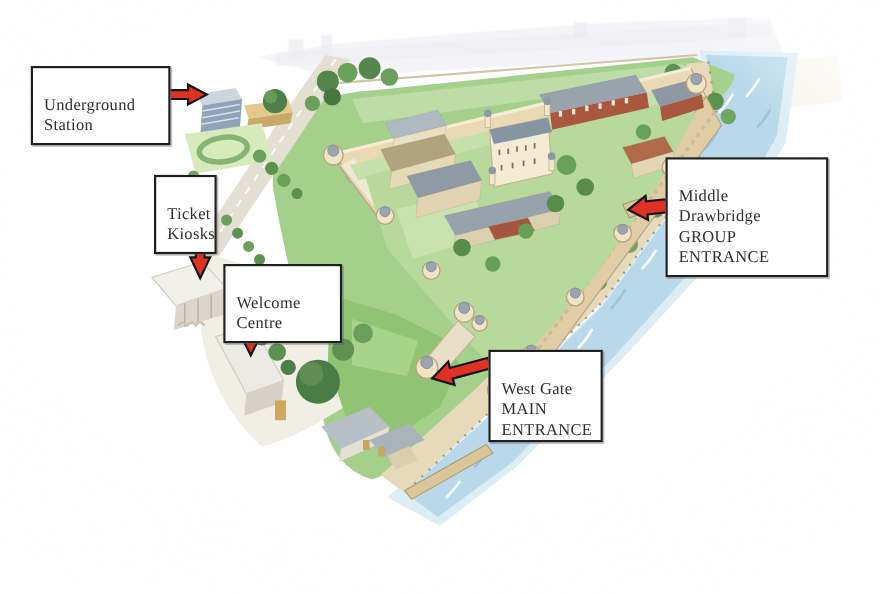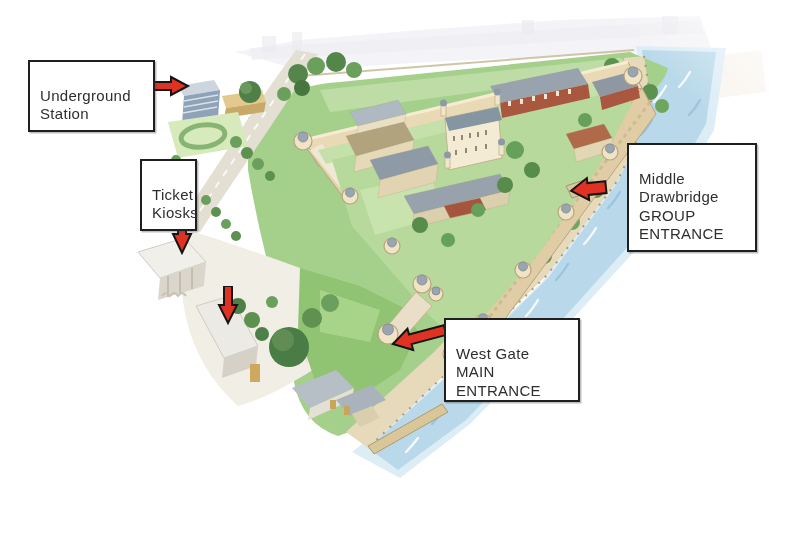--- a/index.html
+++ b/index.html
@@ -1,18 +1,18 @@
 <!DOCTYPE html>
 <html><head>
 <meta charset="utf-8">
 <style>
   html,body{margin:0;padding:0;background:#ffffff;}
   .stage{
     position:relative;width:800px;height:540px;overflow:hidden;background:#ffffff;
-    font-family:Liberation Sans, sans-serif;
+    font-family:Liberation Serif, serif;
   }
   .map-svg{position:absolute;left:0;top:0;z-index:1;}
   .arrow-svg{position:absolute;z-index:2;}
   .callout{
     position:absolute;z-index:3;background:#ffffff;
     border:2.5px solid #1f1f1f;box-shadow:1.5px 1.5px 0 rgba(70,70,70,.35);
     padding:6px 10px;box-sizing:border-box;
     color:#2e2e2e;font-size:15px;line-height:18.5px;letter-spacing:.3px;
     white-space:pre-line;
   }
@@ -321,27 +321,31 @@
   <div class="callout" style="left:28px;top:60px;width:127px">
     <span>Underground
 Station</span>
   </div>
 
   <div class="callout" style="left:140px;top:159px;width:57px">
     <span>Ticket
 Kiosks</span>
   </div>
 
-
-  <div class="callout" style="left:627px;top:143px;width:130px">
+  <div class="callout" style="left:203px;top:240px;width:108px">
+    <span>Welcome
+Centre</span>
+  </div>
+
+  <div class="callout" style="left:605px;top:143px;width:148px">
     <span>Middle
 Drawbridge
 GROUP
 ENTRANCE</span>
   </div>
 
-  <div class="callout" style="left:444px;top:318px;width:136px;height:84px">
+  <div class="callout" style="left:444px;top:318px;width:104px;height:84px">
     <span>West Gate
 MAIN
 ENTRANCE</span>
   </div>
 
 </div>
 
 </body></html>

